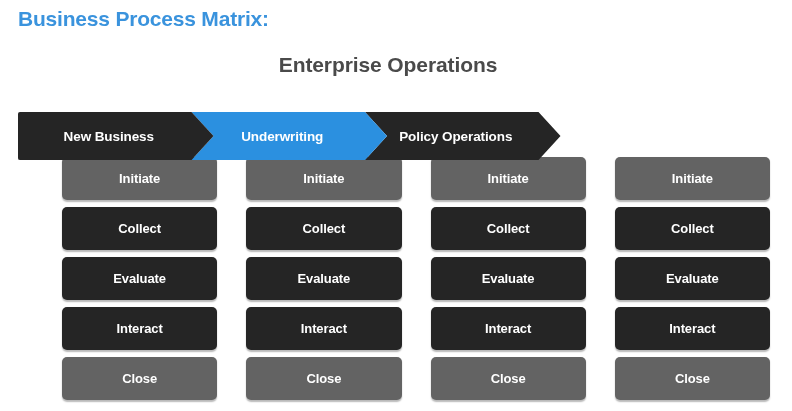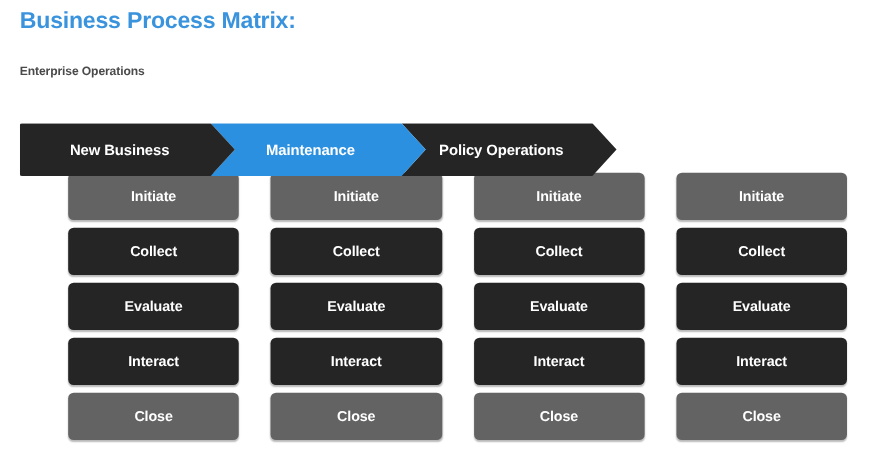--- a/index.html
+++ b/index.html
@@ -31,28 +31,29 @@
   #page-title {
     font-size: 21px;
     font-weight: bold;
     color: #3a93dd;
     letter-spacing: -0.2px;
     line-height: 26px;
     margin: 0;
     white-space: nowrap;
   }
   #page-subtitle {
-    font-size: 11px;
+    font-size: 21px;
     font-weight: bold;
     color: #4a4a4a;
     letter-spacing: -0.1px;
     line-height: 22px;
     margin: 0;
     padding-top: 22px;
     white-space: nowrap;
+    text-align: center;
   }
 
   
   #chevron-row {
     position: absolute;
     left: 18px;
     top: 100px;
     width: 760px;
     height: 48px;
   }
@@ -132,21 +133,21 @@
   <div id="title-block">
     <div id="page-title">Business Process Matrix:</div>
     <div id="page-subtitle">Enterprise Operations</div>
   </div>
 
   <div id="chevron-row">
       <div class="chevron chev-dark chev-first" style="left: 0px; width: 195.5px; z-index: 4;">
         <span class="chev-label">New Business</span>
       </div>
       <div class="chevron chev-blue chev-mid" style="left: 173.5px; width: 195.5px; z-index: 3;">
-        <span class="chev-label">Maintenance</span>
+        <span class="chev-label">Underwriting</span>
       </div>
       <div class="chevron chev-dark chev-mid" style="left: 347px; width: 195.5px; z-index: 2;">
         <span class="chev-label">Policy Operations</span>
       </div>
     </div>
 
   <div id="matrix">
       <div class="matrix-row">
         <div class="cell tone-gray">
           <span class="cell-label">Initiate</span>

